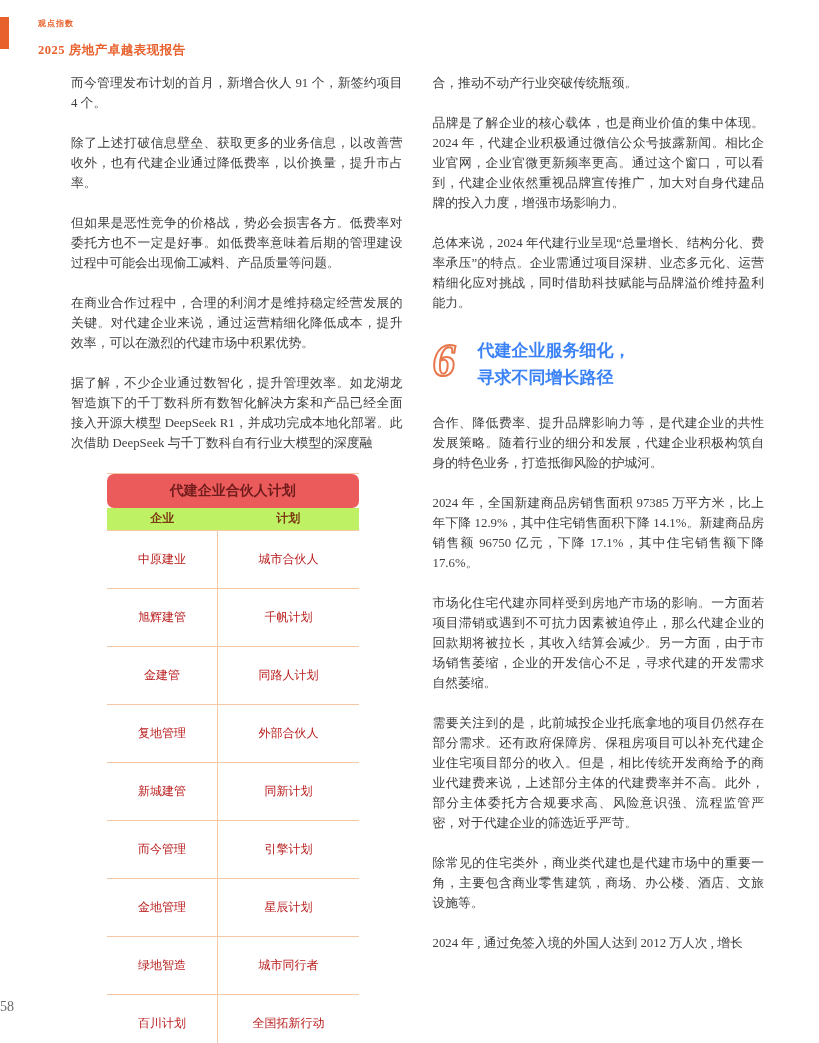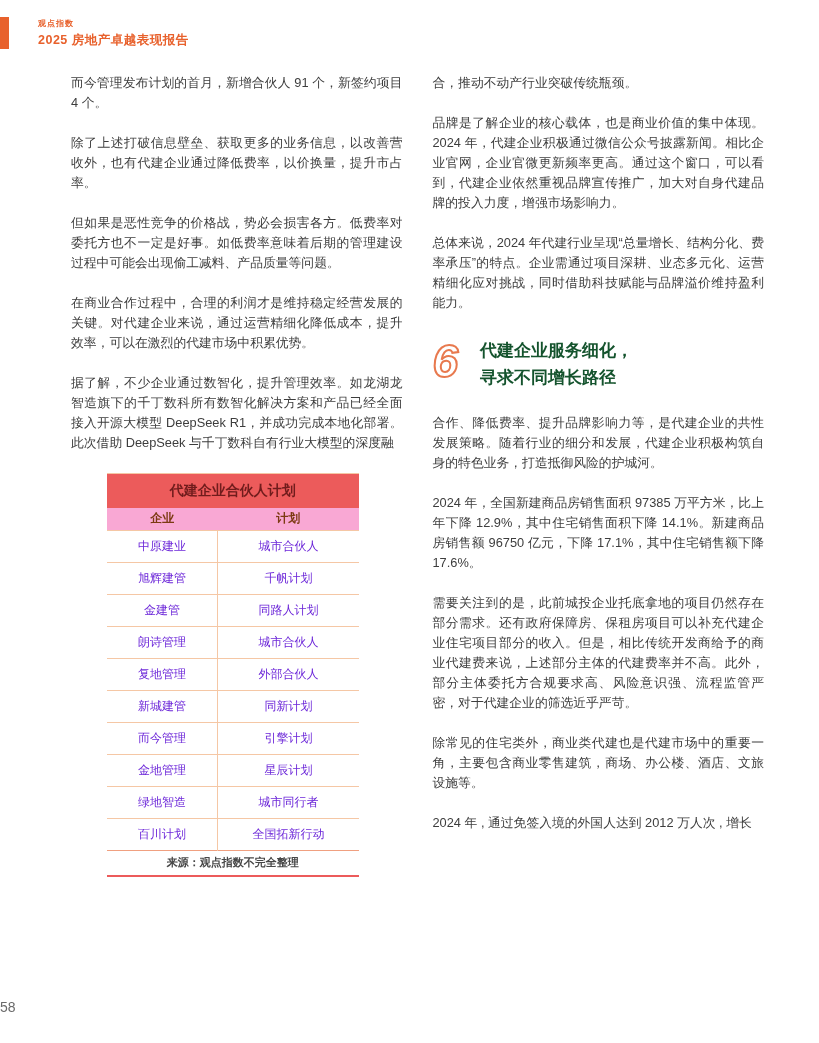--- a/index.html
+++ b/index.html
@@ -2,34 +2,34 @@
 <html><head>
 <meta charset="utf-8">
 <style>
   html,body{margin:0;padding:0;background:#f3f3f3;}
   .page{
     position:relative;
     width:819px;height:1043px;
     margin:0 auto;
     background:#ffffff;
     overflow:hidden;
-    font-family:Liberation Sans, sans-serif;
+    font-family:Liberation Serif, serif;
   }
   
   .logo-bar{
     position:absolute;left:0;top:17px;
     width:9px;height:32px;
     background:#e8612c;
   }
   .logo-text{
     position:absolute;left:38px;top:19px;
     color:#e8612c;line-height:1.2;
   }
   .logo-line1{font-size:8px;font-weight:bold;letter-spacing:1px;}
-  .logo-line2{font-size:12.5px;font-weight:bold;letter-spacing:.5px;margin-top:4px;}
+  .logo-line2{font-size:12.5px;font-weight:bold;letter-spacing:.5px;margin-top:14px;}
   
   .columns{
     position:absolute;top:73px;left:63px;right:55px;
     display:flex;gap:22px;
   }
   .col{flex:1;min-width:0;}
   .col p{
     margin:0 0 20px 8px;
     font-size:12.8px;line-height:20px;
     color:#3d3d3d;text-align:justify;
@@ -43,42 +43,42 @@
   .section-number{
     font-size:46px;line-height:60px;
     font-weight:bold;font-style:italic;
     color:transparent;
     -webkit-text-stroke:2px #e8794e;
     margin-right:22px;
     transform:translateY(-2px);
   }
   .section-title{
     font-size:17px;line-height:27px;
-    font-weight:bold;color:#14532d;
+    font-weight:bold;color:#3b82f6;
     padding-top:4px;
   }
   
   .ptable{
     width:252px;margin:6px auto 0;
     border-collapse:collapse;
     font-size:12px;
   }
   .ptable .title-cell{
     background:#ec5b5b;color:#701c1c;
     font-weight:bold;font-size:14px;
-    text-align:center;padding:8px 0;
+    text-align:center;padding:8px 0;border-radius:7px;
   }
   .ptable th{
-    background:#f9a8d4;color:#7c3a12;
+    background:#bef264;color:#7c3a12;
     font-weight:bold;font-size:12px;
     padding:2px 0 3px;text-align:center;
   }
   .ptable td{
-    padding:7px 0;text-align:center;
-    color:#6d28d9;
+    padding:20px 0;text-align:center;
+    color:#b91c1c;
     border-top:1px solid #f5c7a5;
   }
   .ptable td.company{width:44%;border-right:1px solid #f5c7a5;}
   .ptable .source-cell{
     border-top:1px solid #f0a080;
     border-bottom:2px solid #ec5b5b;
     font-size:11px;color:#474747;
     font-weight:bold;
     padding:4px 0 5px;
   }
@@ -123,24 +123,20 @@
           </tr>
           <tr>
             <td class="company">旭辉建管</td>
             <td>千帆计划</td>
           </tr>
           <tr>
             <td class="company">金建管</td>
             <td>同路人计划</td>
           </tr>
           <tr>
-            <td class="company">朗诗管理</td>
-            <td>城市合伙人</td>
-          </tr>
-          <tr>
             <td class="company">复地管理</td>
             <td>外部合伙人</td>
           </tr>
           <tr>
             <td class="company">新城建管</td>
             <td>同新计划</td>
           </tr>
           <tr>
             <td class="company">而今管理</td>
             <td>引擎计划</td>
@@ -172,20 +168,21 @@
       <div class="section-header">
         <div class="section-number">6</div>
         <div class="section-title">
           <div>代建企业服务细化，</div>
           <div>寻求不同增长路径</div>
         </div>
       </div>
 
       <p>合作、降低费率、提升品牌影响力等，是代建企业的共性发展策略。随着行业的细分和发展，代建企业积极构筑自身的特色业务，打造抵御风险的护城河。</p>
       <p>2024 年，全国新建商品房销售面积 97385 万平方米，比上年下降 12.9%，其中住宅销售面积下降 14.1%。新建商品房销售额 96750 亿元，下降 17.1%，其中住宅销售额下降 17.6%。</p>
+      <p>市场化住宅代建亦同样受到房地产市场的影响。一方面若项目滞销或遇到不可抗力因素被迫停止，那么代建企业的回款期将被拉长，其收入结算会减少。另一方面，由于市场销售萎缩，企业的开发信心不足，寻求代建的开发需求自然萎缩。</p>
       <p>需要关注到的是，此前城投企业托底拿地的项目仍然存在部分需求。还有政府保障房、保租房项目可以补充代建企业住宅项目部分的收入。但是，相比传统开发商给予的商业代建费来说，上述部分主体的代建费率并不高。此外，部分主体委托方合规要求高、风险意识强、流程监管严密，对于代建企业的筛选近乎严苛。</p>
       <p>除常见的住宅类外，商业类代建也是代建市场中的重要一角，主要包含商业零售建筑，商场、办公楼、酒店、文旅设施等。</p>
       <p>2024 年 , 通过免签入境的外国人达到 2012 万人次 , 增长</p>
     </div>
 
   </div>
 
   <div class="page-number">58</div>
 
 </div>

